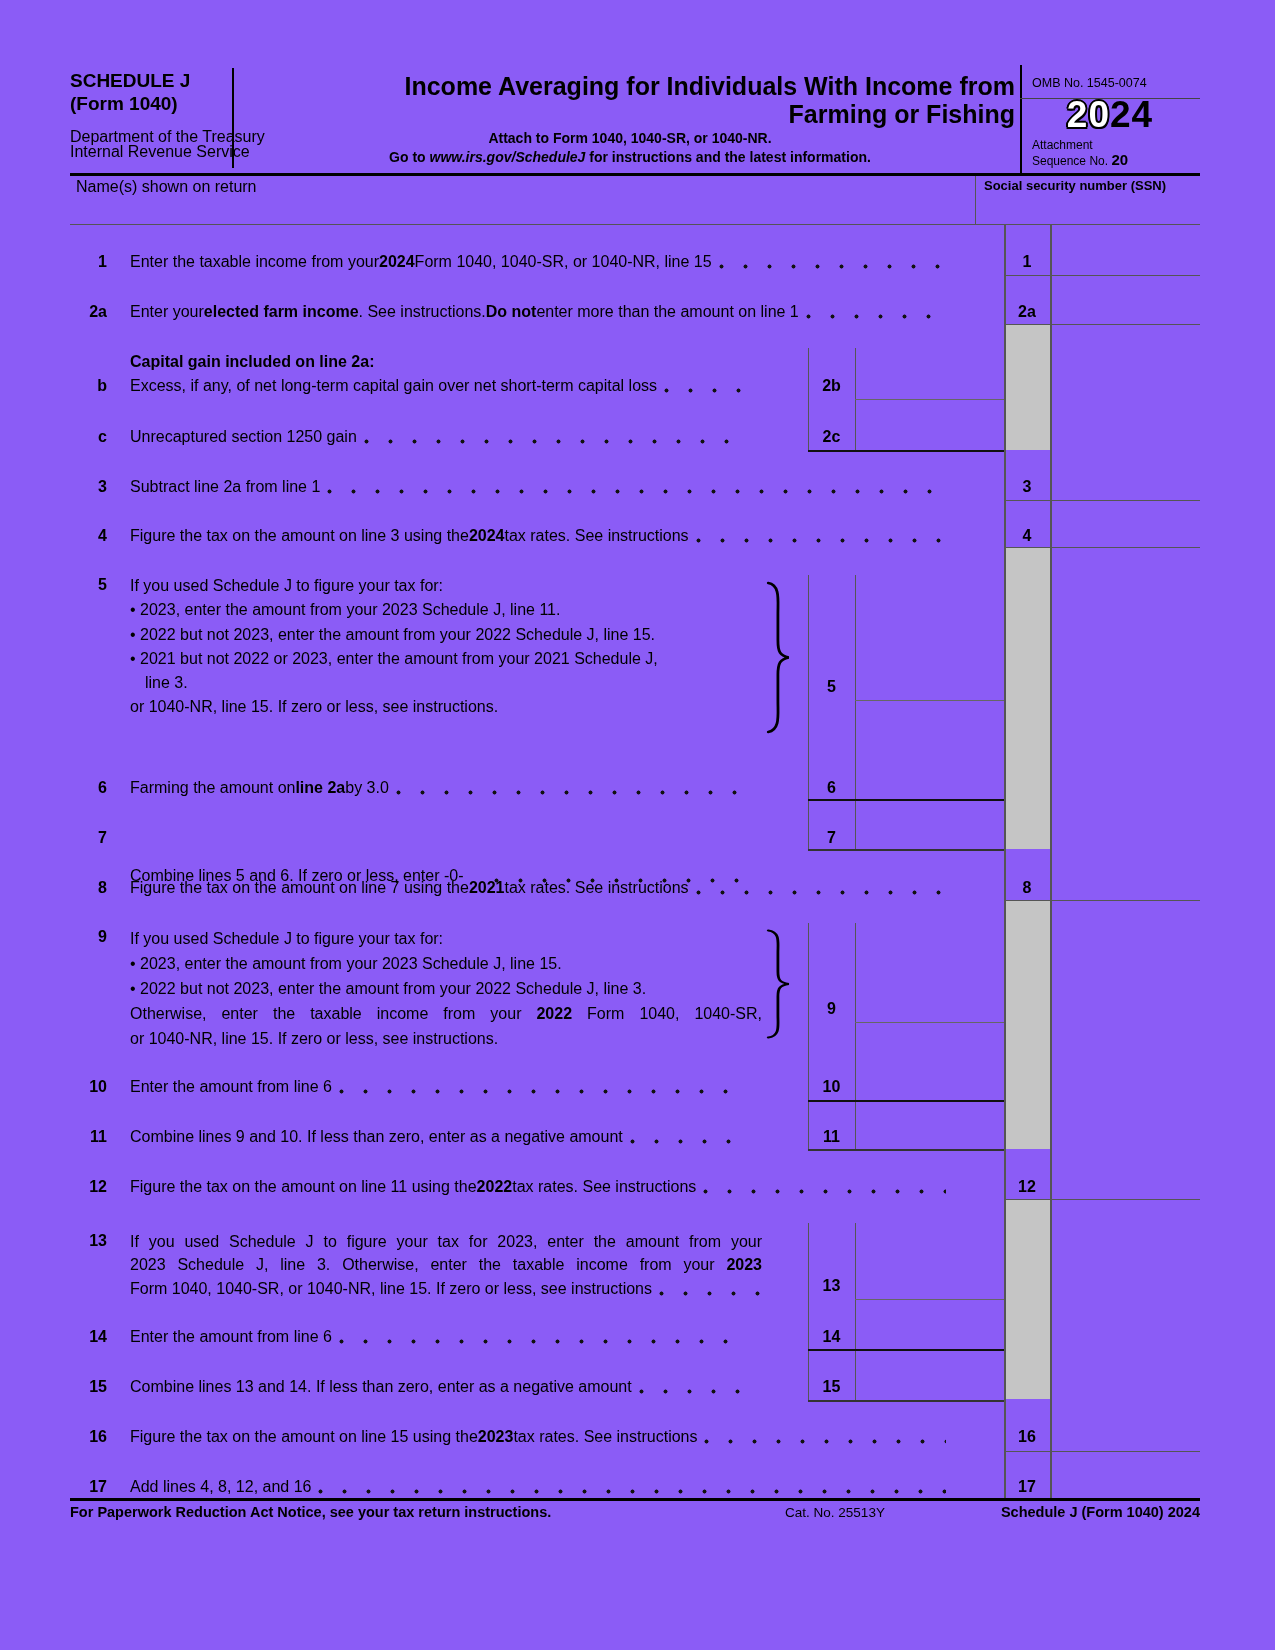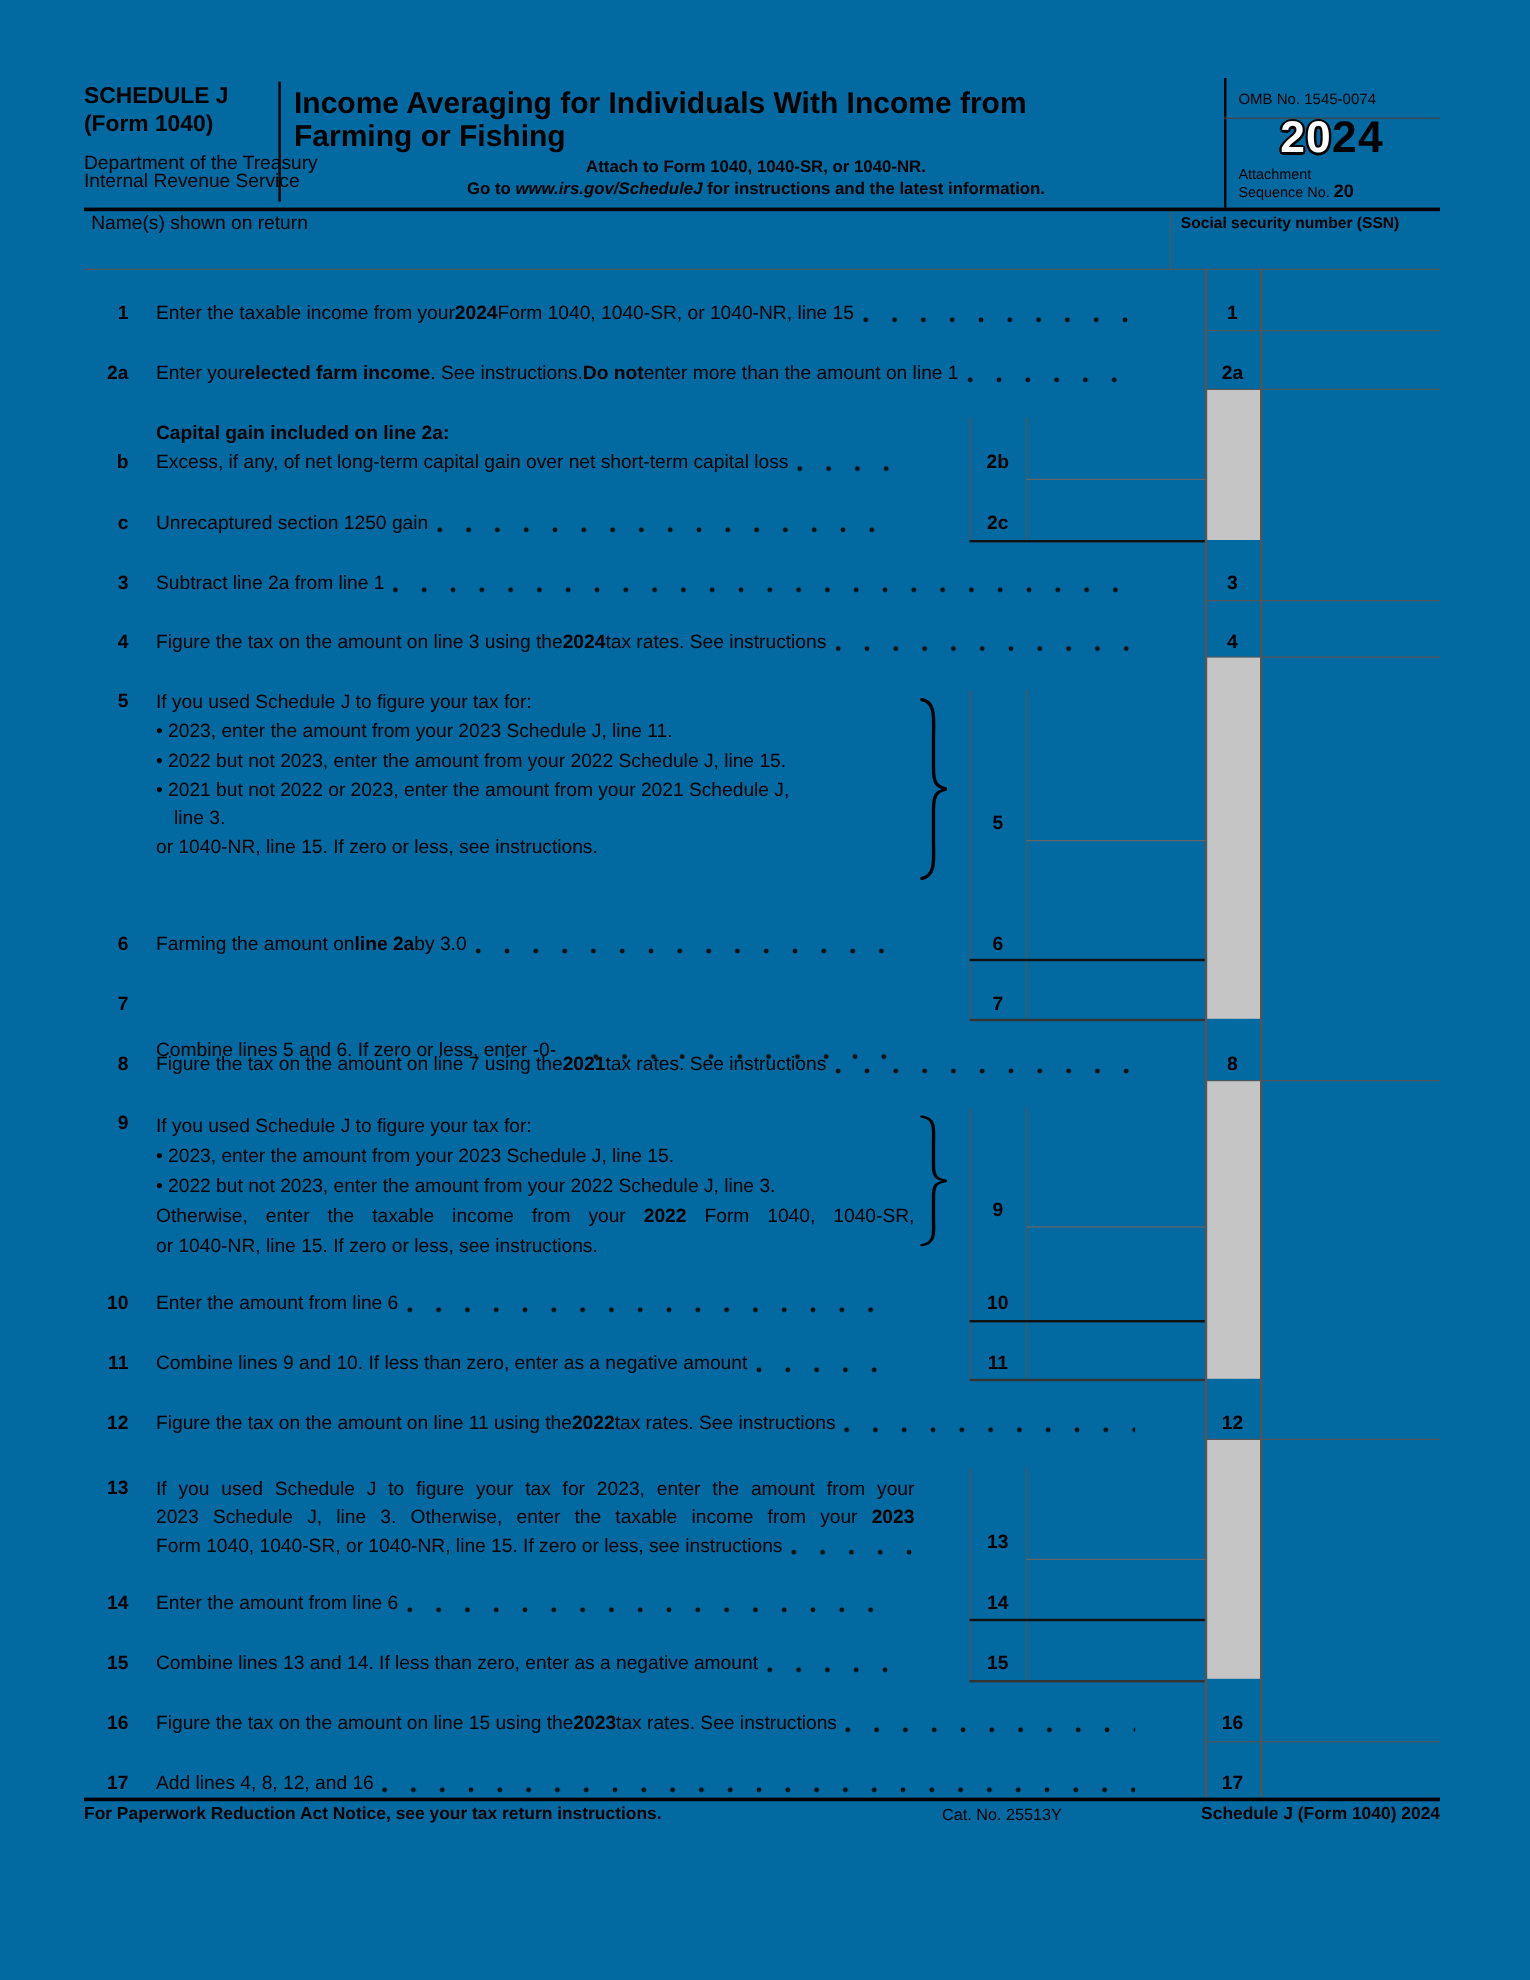--- a/index.html
+++ b/index.html
@@ -1,23 +1,23 @@
 <!DOCTYPE html>
 <html><head>
 <meta charset="utf-8">
 <style>
   html,body{margin:0;padding:0;background:#fff;}
   body{font-family:"Liberation Sans",sans-serif;color:#000;}
-  .page{position:relative;width:1275px;height:1650px;background:#0369a1;overflow:hidden;}
+  .page{position:relative;width:1275px;height:1650px;background:#8b5cf6;overflow:hidden;}
   .abs{position:absolute;}
   .rule{position:absolute;}
   .shade{position:absolute;background:#c5c5c5;}
   .sched{position:absolute;left:70px;font-weight:bold;font-size:19px;line-height:22px;}
   .dept{position:absolute;left:70px;font-size:16px;line-height:14px;}
-  .titleblk{position:absolute;left:245px;width:770px;text-align:left;}
+  .titleblk{position:absolute;left:245px;width:770px;text-align:right;}
   .title{font-weight:bold;font-size:25px;line-height:28px;}
   .subhdr{position:absolute;left:245px;width:770px;text-align:center;font-weight:bold;font-size:14px;}
   .i{font-style:italic;}
   .omb{position:absolute;left:1032px;top:76px;font-size:12.5px;}
   .year{position:absolute;left:1020px;top:94px;width:180px;text-align:center;font-size:37px;letter-spacing:1px;}
   .yr-o{color:#fff;font-weight:700;text-shadow:-1.5px -1.5px 0 #000,1.5px -1.5px 0 #000,-1.5px 1.5px 0 #000,1.5px 1.5px 0 #000,-2px 0 0 #000,2px 0 0 #000,0 -2px 0 #000,0 2px 0 #000;}
   .yr-b{font-weight:800;}
   .att1{position:absolute;left:1032px;top:138px;font-size:12px;line-height:14px;}
   .att2{position:absolute;left:1032px;top:152px;font-size:12px;line-height:16px;}
   .seqno{font-weight:bold;font-size:15px;}

